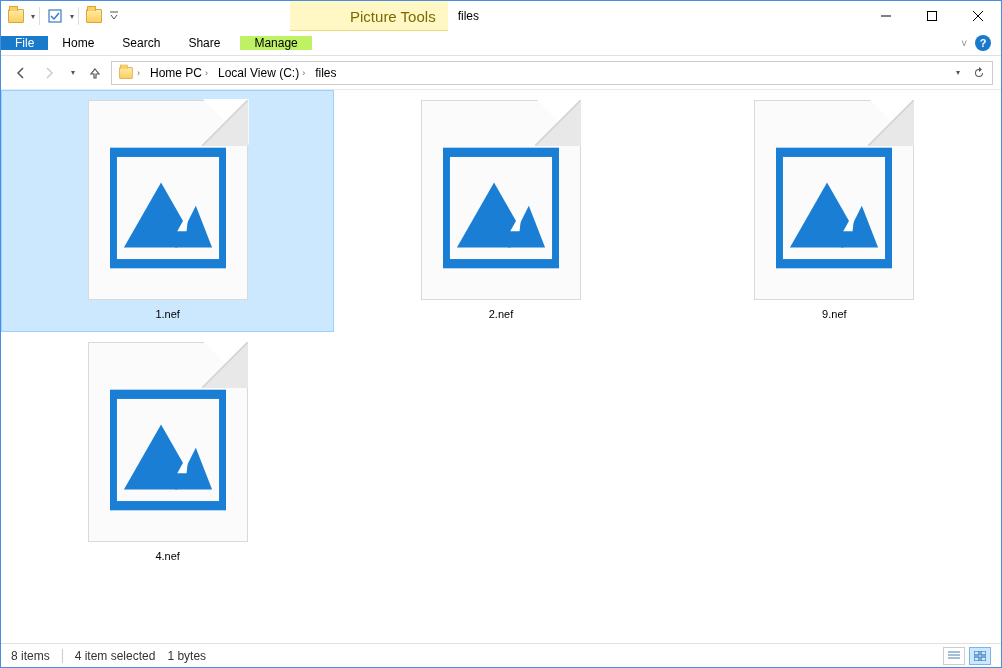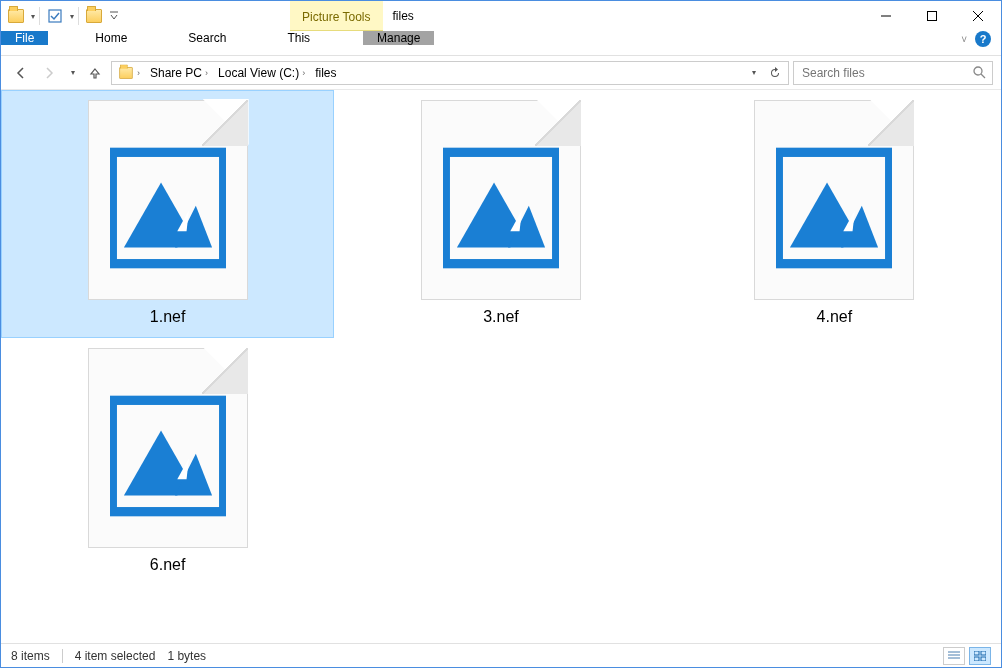--- a/index.html
+++ b/index.html
@@ -6,31 +6,31 @@
   body { margin: 0; font-family: "Segoe UI", Arial, sans-serif; font-size: 12px; color: #000; background: #fff; width: 1002px; height: 668px; overflow: hidden; display: flex; flex-direction: column; border: 1px solid #4a8de0; }
   
   
   .titlebar { height: 30px; display: flex; align-items: stretch; background: #fff; }
   .qat { display: flex; align-items: center; padding: 0 4px; gap: 2px; }
   .qat-btn { width: 22px; height: 22px; display: flex; align-items: center; justify-content: center; }
   .folder-small { width: 16px; height: 14px; background: linear-gradient(#ffe9a6,#fccf5f); border: 1px solid #d8a93a; border-radius: 1px; position: relative; }
   .folder-small::before { content:""; position:absolute; top:-4px; left:0; width:7px; height:4px; background:#fccf5f; border:1px solid #d8a93a; border-bottom:none; border-radius:1px 1px 0 0;}
   .qat-sep { width:1px; height:18px; background:#ddd; margin:0 2px;}
   .tool-context { display:flex; flex-direction:column; align-items:center; justify-content:center; padding:0 12px; background:#fff8c5; border-bottom:1px solid #e7dc7c; margin-left:165px;}
-  .tool-context-label { font-size:12px; color:#7a6a00; line-height:12px; padding-top:2px;}
+  .tool-context-label { font-size:15px; color:#7a6a00; line-height:12px; padding-top:2px;margin-left:48px;}
   .title-text { display:flex; align-items:center; padding:0 10px; font-size:12px; }
   .win-controls { margin-left:auto; display:flex; }
   .win-btn { width:46px; display:flex; align-items:center; justify-content:center; }
   .win-btn svg { width:10px; height:10px; }
   
   
-  .ribbon { height:25px; display:flex; align-items:flex-start; border-bottom:1px solid #e1e1e1;gap:33px; }
+  .ribbon { height:25px; display:flex; align-items:center; border-bottom:1px solid #e1e1e1; }
   .ribbon-tab { padding:0 14px; display:flex; align-items:center; font-size:12px; }
   .ribbon-tab.file { background:#1979ca; color:#fff; }
-  .ribbon-tab.context { background:#a3a3a3; }
+  .ribbon-tab.context { background:#bef264; }
   .ribbon-right { margin-left:auto; display:flex; align-items:center; gap:8px; padding-right:10px;}
   .help-icon { width:16px; height:16px; border-radius:50%; background:#1979ca; color:#fff; display:flex; align-items:center; justify-content:center; font-size:11px; font-weight:bold;}
   
   
   .navrow { height:34px; display:flex; align-items:center; padding:4px 8px; gap:4px; border-bottom:1px solid #e9e9e9;}
   .nav-btn { width:24px; height:24px; display:flex; align-items:center; justify-content:center; color:#555; }
   .nav-btn.disabled { color:#bbb; }
   .addr { flex:1; height:24px; border:1px solid #ccc; display:flex; align-items:center; padding:0 2px; gap:2px;}
   .addr-seg { padding:0 4px; display:flex; align-items:center; gap:3px; height:100%;}
   .addr-seg .chev { color:#666; font-size:9px;}
@@ -43,21 +43,21 @@
   .content { flex:1; overflow:auto; padding:0; }
   .grid { display:grid; grid-template-columns: repeat(3, 1fr); gap:0; }
   .item { display:flex; flex-direction:column; align-items:center; padding:10px 20px 12px; margin:0; }
   .item.selected { background:#cce8ff; outline:1px solid #99d1ff; outline-offset:-1px;}
   .thumb { width:160px; height:200px; position:relative; }
   .page { position:absolute; inset:0; background:#fbfbfb; border:1px solid #d9d9d9; }
   .fold { position:absolute; top:0; right:0; width:46px; height:46px; background:linear-gradient(135deg, transparent 0 48%, #d9d9d9 48% 52%, #e8e8e8 52% 100%); }
   .foldcut { position:absolute; top:-1px; right:-1px; width:46px; height:46px; background:#fff; clip-path: polygon(100% 0, 0 0, 100% 100%);}
   .pic { position:absolute; left:22px; right:22px; top:46px; bottom:30px; }
   .pic svg { width:100%; height:100%; }
-  .fname { margin-top:8px; font-size:16px; }
+  .fname { margin-top:8px; font-size:11px; }
   
   
   .status { height:24px; border-top:1px solid #e1e1e1; display:flex; align-items:center; padding:0 10px; gap:12px; font-size:12px; color:#333;}
   .status-sep { width:1px; height:14px; background:#ccc;}
   .status-right { margin-left:auto; display:flex; gap:4px;}
   .view-toggle { width:22px; height:18px; border:1px solid #ccc; display:flex; align-items:center; justify-content:center;}
   .view-toggle.active { background:#cce8ff; border-color:#7bb5e8;}
   
   .chevron-down { font-size:8px; color:#555; margin-left:2px;}
 </style>
@@ -110,21 +110,21 @@
           <line x1="10" y1="0" x2="0" y2="10" stroke="#000"></line>
         </svg>
       </div>
   </div>
 </div>
 
 <div class="ribbon">
   <div class="ribbon-tab file">File</div>
   <div class="ribbon-tab">Home</div>
   <div class="ribbon-tab">Search</div>
-  <div class="ribbon-tab">This</div>
+  <div class="ribbon-tab">Share</div>
   <div class="ribbon-tab context" style="margin-left:6px;">Manage</div>
   <div class="ribbon-right">
     <span class="chevron-down" style="font-size:10px;color:#888;">˅</span>
     <div class="help-icon">?</div>
   </div>
 </div>
 
 <div class="navrow">
   <div class="nav-btn">
       <svg width="14" height="14" viewBox="0 0 14 14">
@@ -143,48 +143,41 @@
       <svg width="14" height="14" viewBox="0 0 14 14">
         <path d="M7 3 L11 8 L8 8 L8 12 L6 12 L6 8 L3 8 Z" fill="none" stroke="#555" stroke-width="1.2"></path>
       </svg>
     </div>
   <div class="addr">
     <div class="addr-seg">
         <div class="folder-small" style="transform:scale(0.85);"></div>
         <span class="chev">›</span>
       </div>
     <div class="addr-seg">
-        <span>Share PC</span>
+        <span>Home PC</span>
         <span class="chev">›</span>
       </div>
     <div class="addr-seg">
         <span>Local View (C:)</span>
         <span class="chev">›</span>
       </div>
     <div class="addr-seg">
         <span>files</span>
       </div>
     <div class="addr-right">
       <div class="addr-rbtn">
           <span class="chevron-down">▾</span>
         </div>
       <div class="addr-rbtn">
           <svg width="12" height="12" viewBox="0 0 12 12">
             <path d="M10 6 A4 4 0 1 1 6 2 L6 0 L9 2.5 L6 5 L6 3 A3 3 0 1 0 9 6" fill="#555"></path>
           </svg>
         </div>
     </div>
   </div>
-  <div class="searchbox">
-    <input placeholder="Search files" style="">
-    <svg width="13" height="13" viewBox="0 0 13 13">
-        <circle cx="5" cy="5" r="4" fill="none" stroke="#888" stroke-width="1.3"></circle>
-        <line x1="8" y1="8" x2="12" y2="12" stroke="#888" stroke-width="1.3"></line>
-      </svg>
-  </div>
 </div>
 
 <div class="content">
   <div class="grid" id="grid">
       <div class="item selected">
     <div class="thumb">
       <div class="page"></div>
       <div class="foldcut"></div>
       <div class="fold"></div>
       <div class="pic"><svg viewBox="0 0 100 100">
@@ -201,49 +194,49 @@
       <div class="page"></div>
       <div class="foldcut"></div>
       <div class="fold"></div>
       <div class="pic"><svg viewBox="0 0 100 100">
               <rect x="2" y="2" width="96" height="96" fill="none" stroke="#1a7fd4" stroke-width="8"></rect>
               <polygon points="12,84 44,28 68,70 58,84" fill="#1a7fd4"></polygon>
               <polygon points="56,84 74,48 88,84" fill="#1a7fd4"></polygon>
               <polygon points="58,70 68,52 66,70" fill="#fff"></polygon>
             </svg></div>
     </div>
-    <div class="fname">3.nef</div>
+    <div class="fname">2.nef</div>
       </div>
       <div class="item">
     <div class="thumb">
       <div class="page"></div>
       <div class="foldcut"></div>
       <div class="fold"></div>
       <div class="pic"><svg viewBox="0 0 100 100">
               <rect x="2" y="2" width="96" height="96" fill="none" stroke="#1a7fd4" stroke-width="8"></rect>
               <polygon points="12,84 44,28 68,70 58,84" fill="#1a7fd4"></polygon>
               <polygon points="56,84 74,48 88,84" fill="#1a7fd4"></polygon>
               <polygon points="58,70 68,52 66,70" fill="#fff"></polygon>
             </svg></div>
     </div>
+    <div class="fname">9.nef</div>
+      </div>
+      <div class="item">
+    <div class="thumb">
+      <div class="page"></div>
+      <div class="foldcut"></div>
+      <div class="fold"></div>
+      <div class="pic"><svg viewBox="0 0 100 100">
+              <rect x="2" y="2" width="96" height="96" fill="none" stroke="#1a7fd4" stroke-width="8"></rect>
+              <polygon points="12,84 44,28 68,70 58,84" fill="#1a7fd4"></polygon>
+              <polygon points="56,84 74,48 88,84" fill="#1a7fd4"></polygon>
+              <polygon points="58,70 68,52 66,70" fill="#fff"></polygon>
+            </svg></div>
+    </div>
     <div class="fname">4.nef</div>
-      </div>
-      <div class="item">
-    <div class="thumb">
-      <div class="page"></div>
-      <div class="foldcut"></div>
-      <div class="fold"></div>
-      <div class="pic"><svg viewBox="0 0 100 100">
-              <rect x="2" y="2" width="96" height="96" fill="none" stroke="#1a7fd4" stroke-width="8"></rect>
-              <polygon points="12,84 44,28 68,70 58,84" fill="#1a7fd4"></polygon>
-              <polygon points="56,84 74,48 88,84" fill="#1a7fd4"></polygon>
-              <polygon points="58,70 68,52 66,70" fill="#fff"></polygon>
-            </svg></div>
-    </div>
-    <div class="fname">6.nef</div>
       </div>
     </div>
 </div>
 
 <div class="status">
   <span>8 items</span>
   <div class="status-sep"></div>
   <span>4 item selected</span>
   <span>1 bytes</span>
   <div class="status-right">

